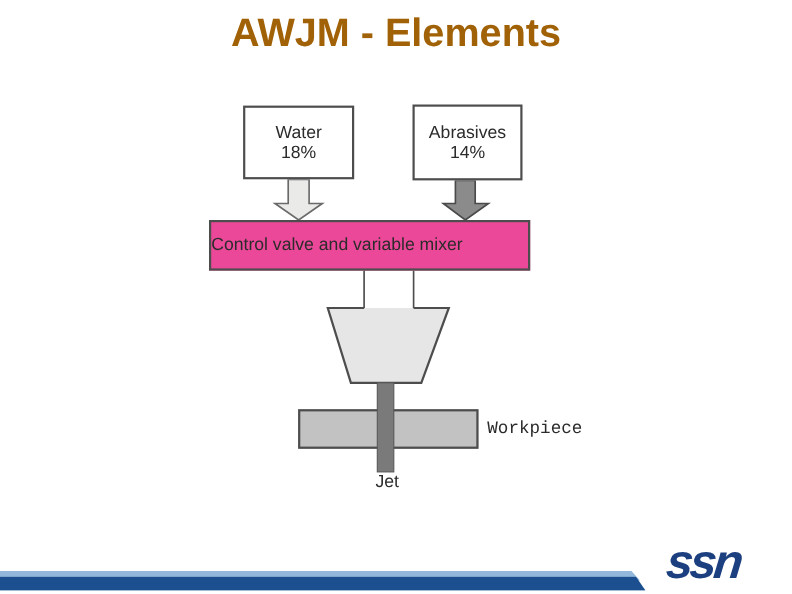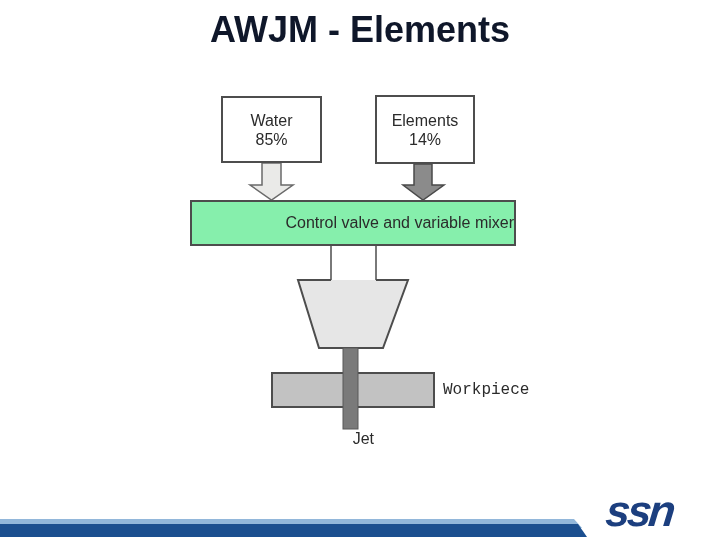--- a/index.html
+++ b/index.html
@@ -14,21 +14,21 @@
     overflow: hidden;
   }
 
   .title {
     position: absolute;
     left: 0; right: 0; top: 10px;
     text-align: center;
     font-size: 36px;
     font-weight: bold;
     line-height: 40px;
-    color: #0f172a;
+    color: #a16207;
     letter-spacing: 0px;
   }
 
   .shapes {
     position: absolute;
     left: 0; top: 0;
     width: 720px; height: 540px;
   }
 
   .dbox {
@@ -44,47 +44,47 @@
     color: #2b2b2b;
     text-align: center;
   }
 
   .water-box     { left: 221px; top: 96px;  width: 101px; height: 67px; text-align: right; }
   .abrasives-box { left: 375px; top: 95px;  width: 100px; height: 69px; }
 
   .mixer-box {
     position: absolute;
     left: 190px; top: 200px;
-    width: 326px; height: 46px;
-    background: #86efac;
+    width: 292px; height: 46px;
+    background: #ec4899;
     border: 2px solid #4d4d4d;
     display: flex;
     align-items: center;
-    justify-content: flex-end;
+    justify-content: flex-start;
     font-size: 16px;
     color: #2b2b2b;
   }
 
   .workpiece-bar {
     position: absolute;
     left: 271px; top: 372px;
     width: 164px; height: 36px;
     background: #c2c2c2;
     border: 2px solid #4d4d4d;
   }
 
   .dlabel {
     position: absolute;
     font-size: 16px;
     color: #2b2b2b;
     white-space: nowrap;
   }
   .nozzle-label    { left: 298px; top: 304px; width: 110px; text-align: center; }
   .workpiece-label { left: 443px; top: 381px; font-family: Liberation Mono, monospace; }
-  .jet-label       { left: 330px; top: 430px; width: 44px; text-align: right; }
+  .jet-label       { left: 330px; top: 430px; width: 44px; text-align: center; }
 
   .footer-bar-light {
     position: absolute;
     left: 0; top: 519px;
     width: 582px; height: 9px;
     background: #92b7da;
     clip-path: polygon(0 0, 574px 0, 582px 100%, 0 100%);
   }
   .footer-bar-dark {
     position: absolute;
@@ -134,25 +134,25 @@
     <line x1="376" y1="246" x2="376" y2="281" stroke="#4d4d4d" stroke-width="1.5"></line>
 
     <polygon points="298,280 408,280 383,348 319,348" fill="#e6e6e6" stroke="none"></polygon>
     <path d="M331,280 L298,280 L319,348 L383,348 L408,280 L376,280" fill="none" stroke="#4d4d4d" stroke-width="2"></path>
 
     <rect x="343" y="348" width="15" height="81" fill="#7a7a7a" stroke="#585858" stroke-width="1"></rect>
   </svg>
 
   <div class="dbox water-box">
     <span>Water</span>
-    <span>85%</span>
+    <span>18%</span>
   </div>
 
   <div class="dbox abrasives-box">
-    <span>Elements</span>
+    <span>Abrasives</span>
     <span>14%</span>
   </div>
 
   <div class="mixer-box">
     <span>Control valve and variable mixer</span>
   </div>
 
   <div class="dlabel workpiece-label">Workpiece</div>
   <div class="dlabel jet-label">Jet</div>
 

